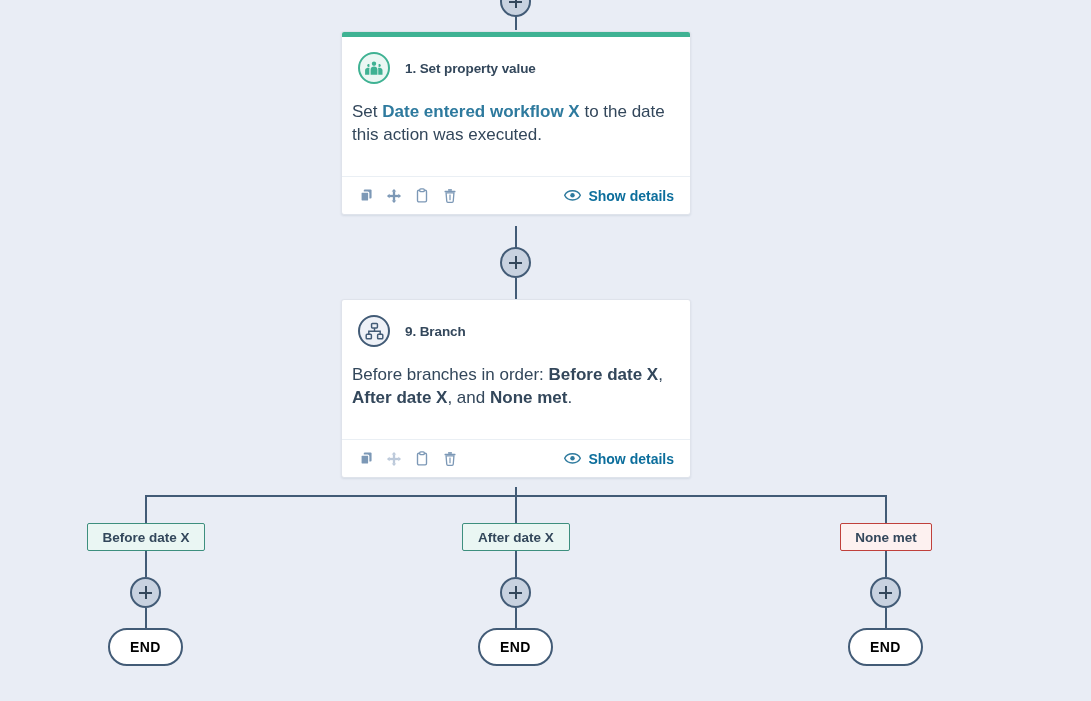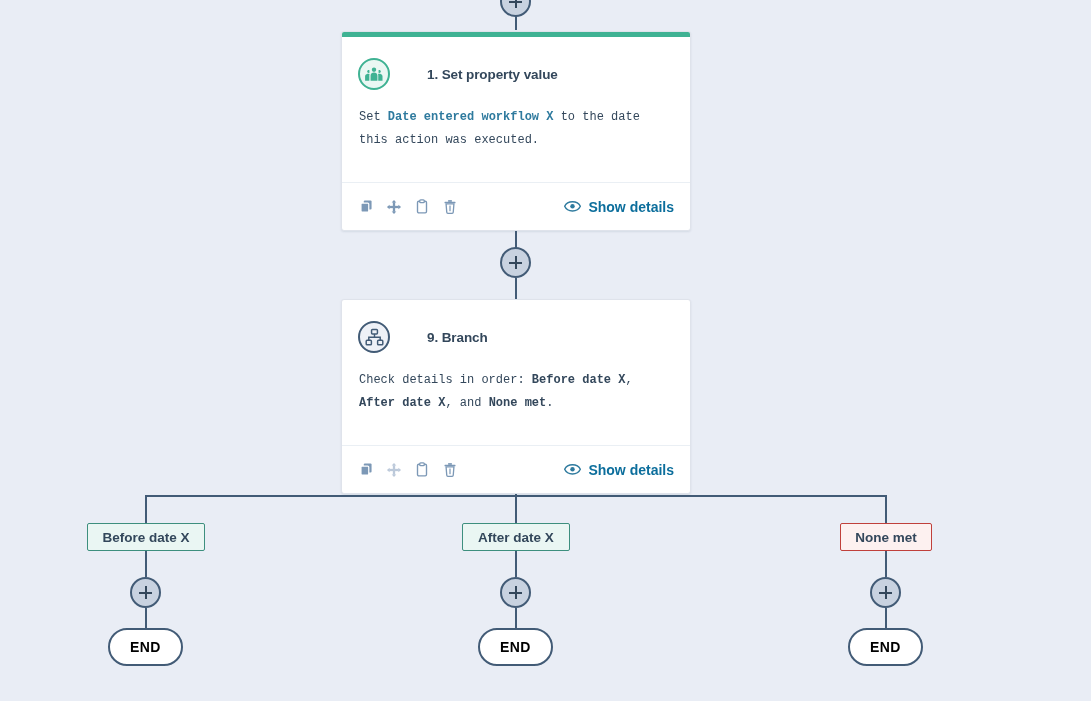--- a/index.html
+++ b/index.html
@@ -71,22 +71,21 @@
   .card-accent {
     height: 5px;
     width: 100%;
     background: #3fb293;
     border-radius: 2px 2px 0 0;
   }
 
   .card-head {
     display: flex;
     align-items: center;
-    padding: 21px 16px 0 16px;
-    gap: 22px;
+    padding: 15px 16px 0 16px;
   }
   .card-icon {
     width: 32px; height: 32px;
     border-radius: 50%;
     border: 2px solid #3fb293;
     background: #eaf7f3;
     display: flex;
     align-items: center;
     justify-content: center;
     flex: 0 0 auto;
@@ -97,40 +96,39 @@
   }
   .card-title {
     margin-left: 15px;
     font-size: 13.5px;
     font-weight: bold;
     color: #33475b;
     letter-spacing: -0.1px;
   }
 
   .card-body {
-    padding: 16px 17px 0 17px;
-    font-size: 12px;
+    padding: 16px 17px 0 10px;
+    font-size: 17px;
     line-height: 23px;
     color: #33475b;
     min-height: 82px;
-    font-family: Liberation Mono, monospace;
   }
   .card-body .tok-link {
     color: #2e7a9e;
     font-weight: bold;
   }
   .card-body .tok-bold {
     font-weight: bold;
     color: #33475b;
   }
 
   .card-foot {
     margin-top: 10px;
     border-top: 1px solid #eaeff4;
-    height: 48px;
+    height: 38px;
     display: flex;
     align-items: center;
     justify-content: space-between;
     padding: 0 16px;
   }
   .foot-icons {
     display: flex;
     align-items: center;
     gap: 12px;
   }
@@ -290,21 +288,21 @@
           <rect x="7.6" y="1.7" width="6.8" height="5.2" rx="1" stroke="#425b76" stroke-width="1.7" fill="none"></rect>
           <rect x="1.4" y="14.3" width="6.0" height="5.2" rx="1" stroke="#425b76" stroke-width="1.7" fill="none"></rect>
           <rect x="14.6" y="14.3" width="6.0" height="5.2" rx="1" stroke="#425b76" stroke-width="1.7" fill="none"></rect>
           <path d="M11 6.9v3.7" stroke="#425b76" stroke-width="1.7"></path>
           <path d="M4.4 14.3v-3.7h13.2v3.7" stroke="#425b76" stroke-width="1.7" fill="none"></path>
         </svg>
       </div>
       <div class="card-title">9. Branch</div>
     </div>
     <div class="card-body">
-      <span>Check details in order: </span><span class="tok-bold">Before date X</span><span>, </span><span class="tok-bold">After date X</span><span>, and </span><span class="tok-bold">None met</span><span>.</span>
+      <span>Before branches in order: </span><span class="tok-bold">Before date X</span><span>, </span><span class="tok-bold">After date X</span><span>, and </span><span class="tok-bold">None met</span><span>.</span>
     </div>
     <div class="card-foot">
       <div class="foot-icons">
         <span class="foot-icon">
           <svg width="15" height="15" viewBox="0 0 16 16" fill="none">
             <rect x="5.1" y="1.6" width="8.3" height="9.6" rx="1.1" fill="currentColor"></rect>
             <rect x="2.1" y="4.3" width="8.3" height="9.6" rx="1.1" fill="currentColor" stroke="#ffffff" stroke-width="1.3"></rect>
           </svg>
         </span>
         <span class="foot-icon disabled">

